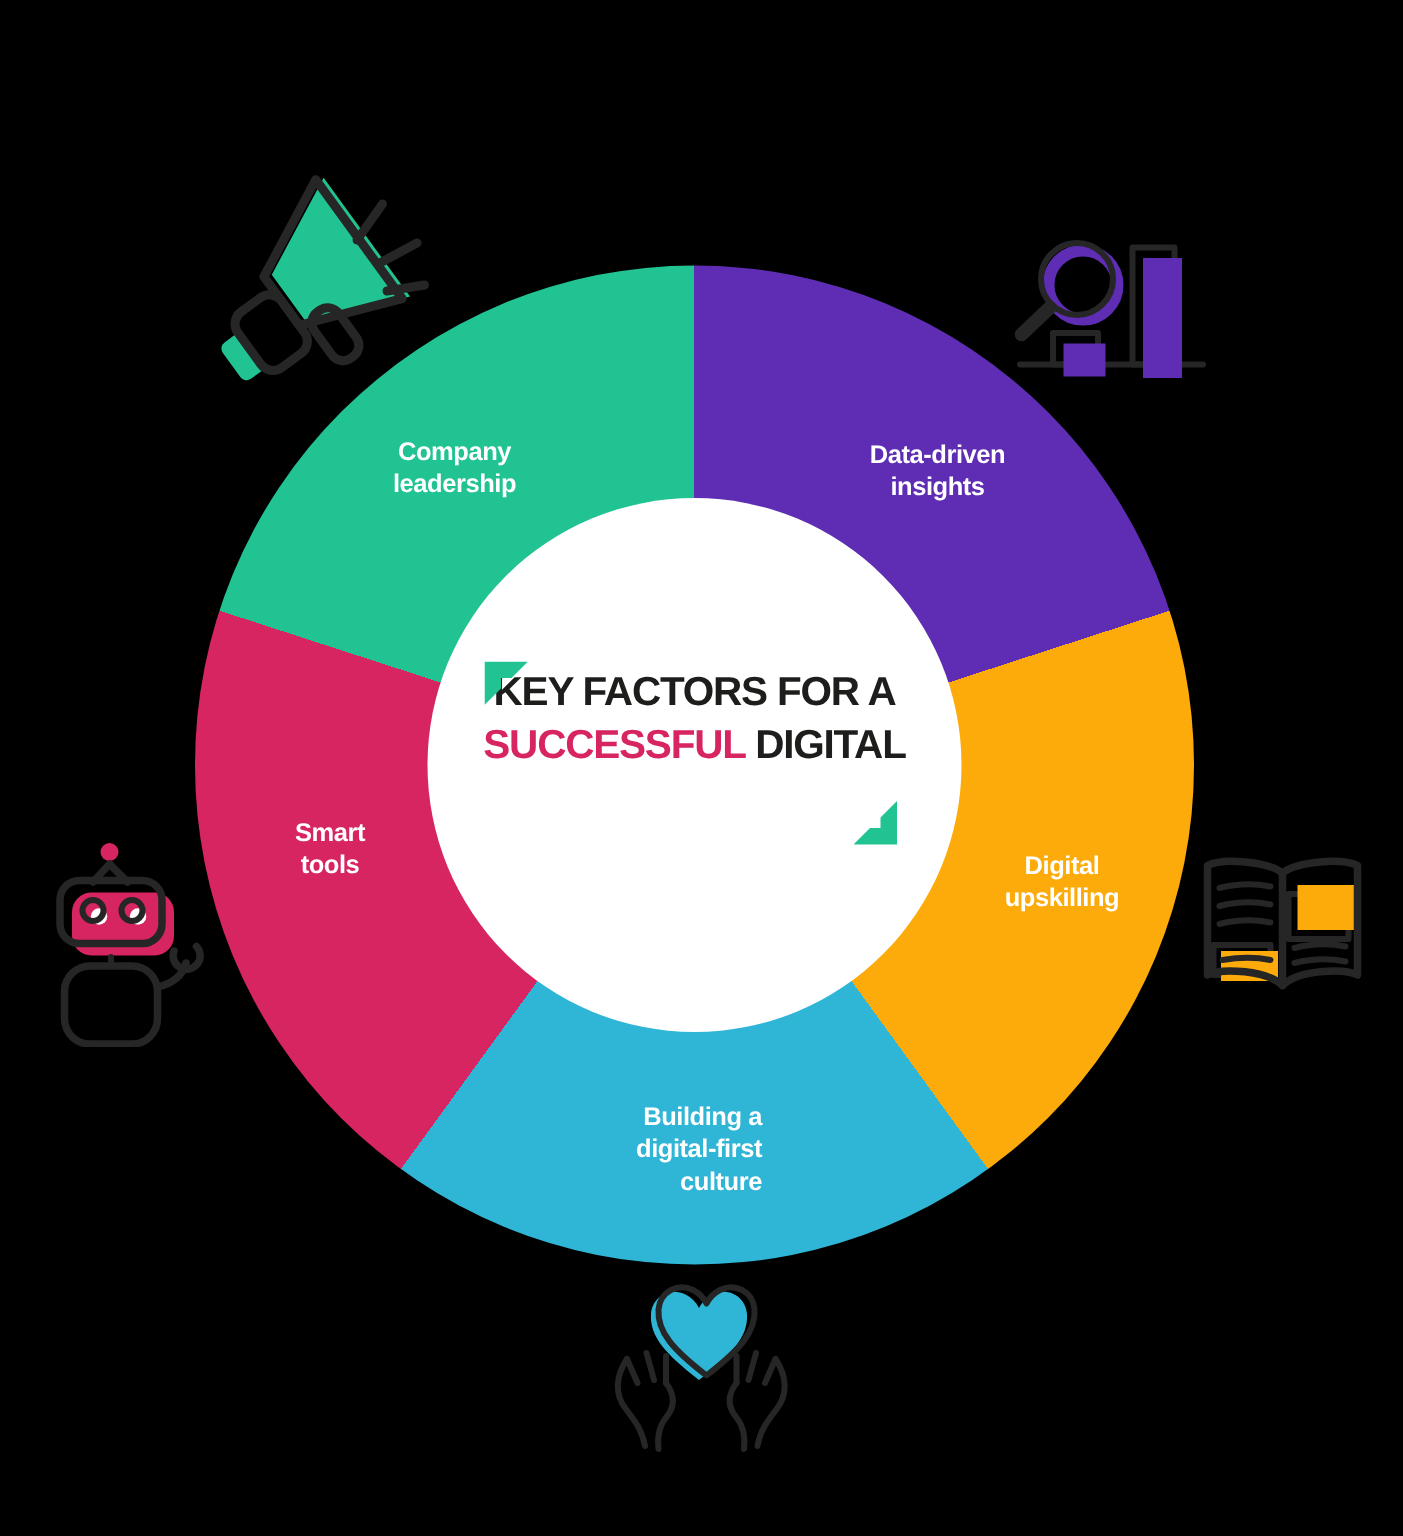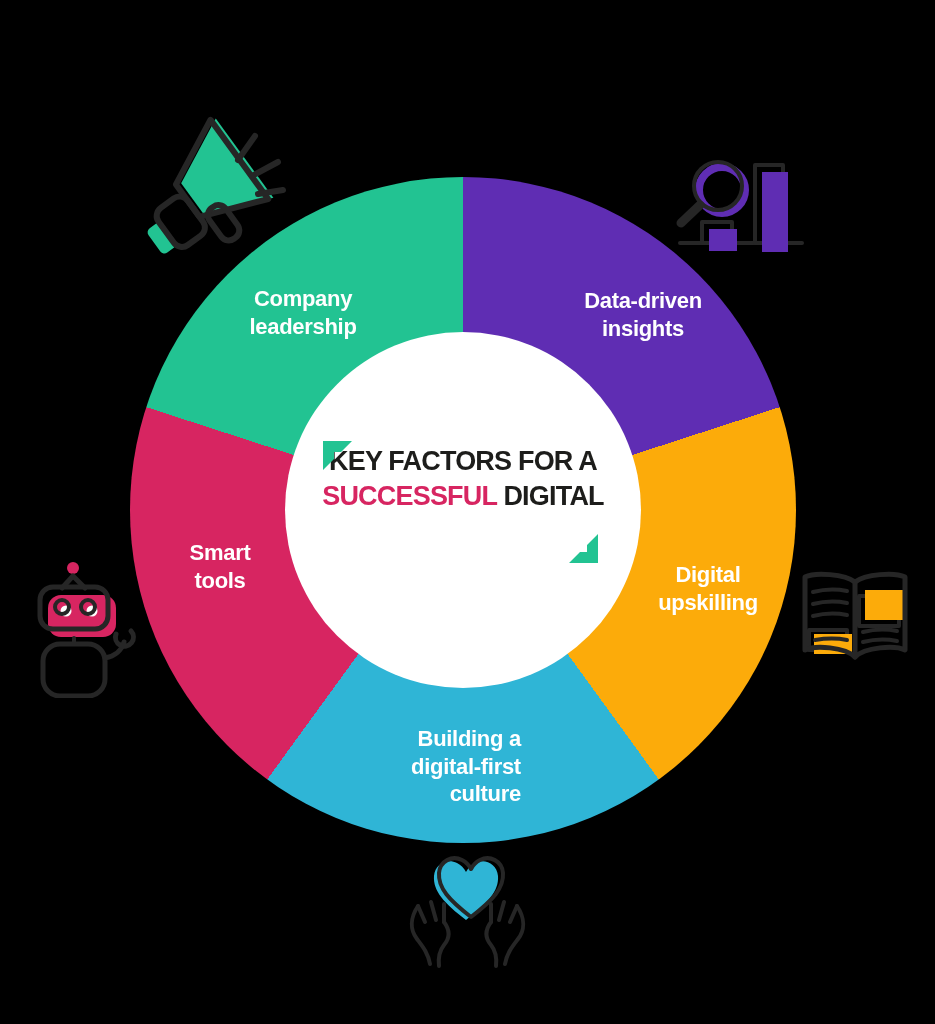--- a/index.html
+++ b/index.html
@@ -10,24 +10,24 @@
   .hole{position:absolute;left:285px;top:332px;width:356px;height:356px;border-radius:50%;
         background:var(--holeFill,#fff);}
   .center-title{position:absolute;left:0;right:0;top:112px;text-align:center;
         font-size:27px;font-weight:800;letter-spacing:-0.8px;line-height:35px;
         color:var(--titleInk,#1d1d1b);}
   .center-title .hl{color:var(--pink,#d72561);}
   .bracket{position:absolute;width:30px;height:30px;}
   .bracket.tl{left:323px;top:441px;}
   .bracket.br{left:569px;top:534px;}
   .lbl{position:absolute;transform:translate(-50%,-50%);color:var(--labelInk,#fff);
-       font-weight:700;font-size:22px;line-height:1.25;text-align:center;
+       font-weight:700;font-size:17px;line-height:1.25;text-align:center;
        white-space:pre-line;letter-spacing:-0.3px;}
   .lbl.company{left:303px;top:312px;}
-  .lbl.data{left:625px;top:314px;margin-left:18px;}
+  .lbl.data{left:625px;top:314px;}
   .lbl.upskill{left:708px;top:588px;}
   .lbl.building{left:466px;top:766px;text-align:right;}
   .lbl.smart{left:220px;top:566px;}
   .icon{position:absolute;}
   .icon.megaphone{left:138px;top:116px;}
   .icon.magnifier{left:666px;top:146px;}
   .icon.book{left:793px;top:562px;}
   .icon.hearthands{left:400px;top:850px;}
   .icon.robot{left:12px;top:548px;}
   .ink{fill:none;stroke:var(--ink,#262626);stroke-linecap:round;stroke-linejoin:round;}

